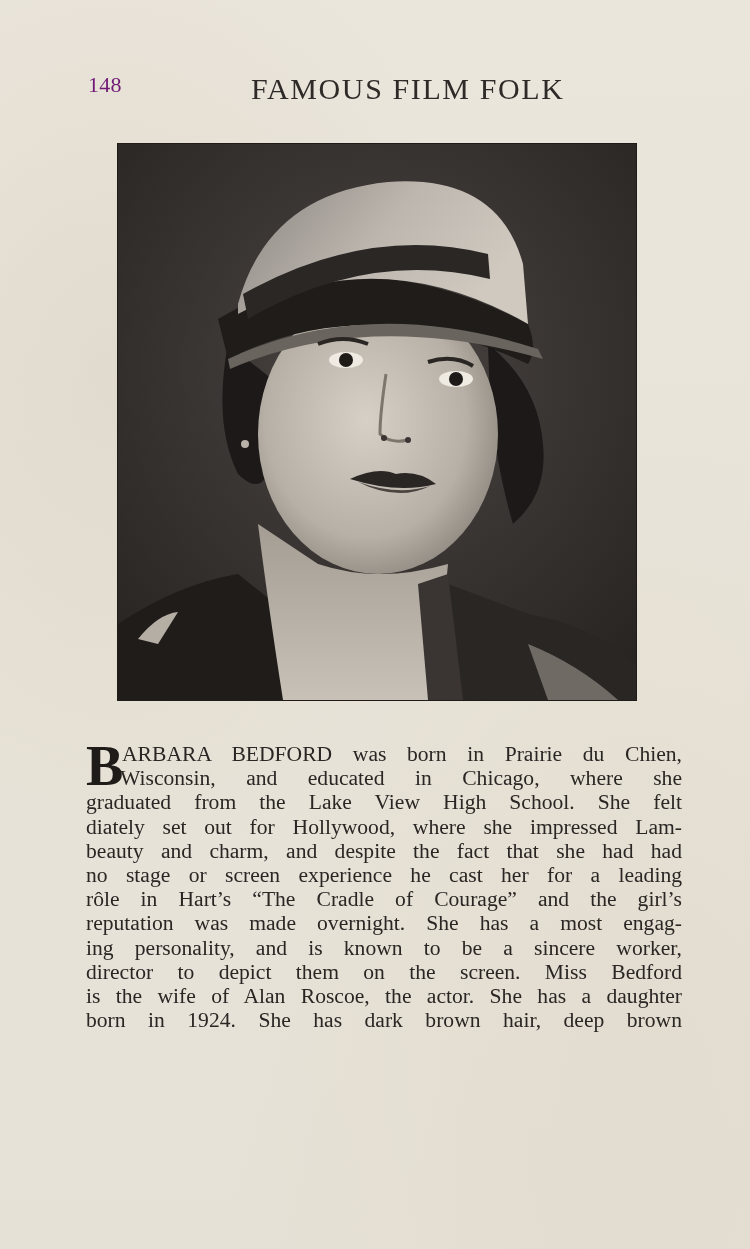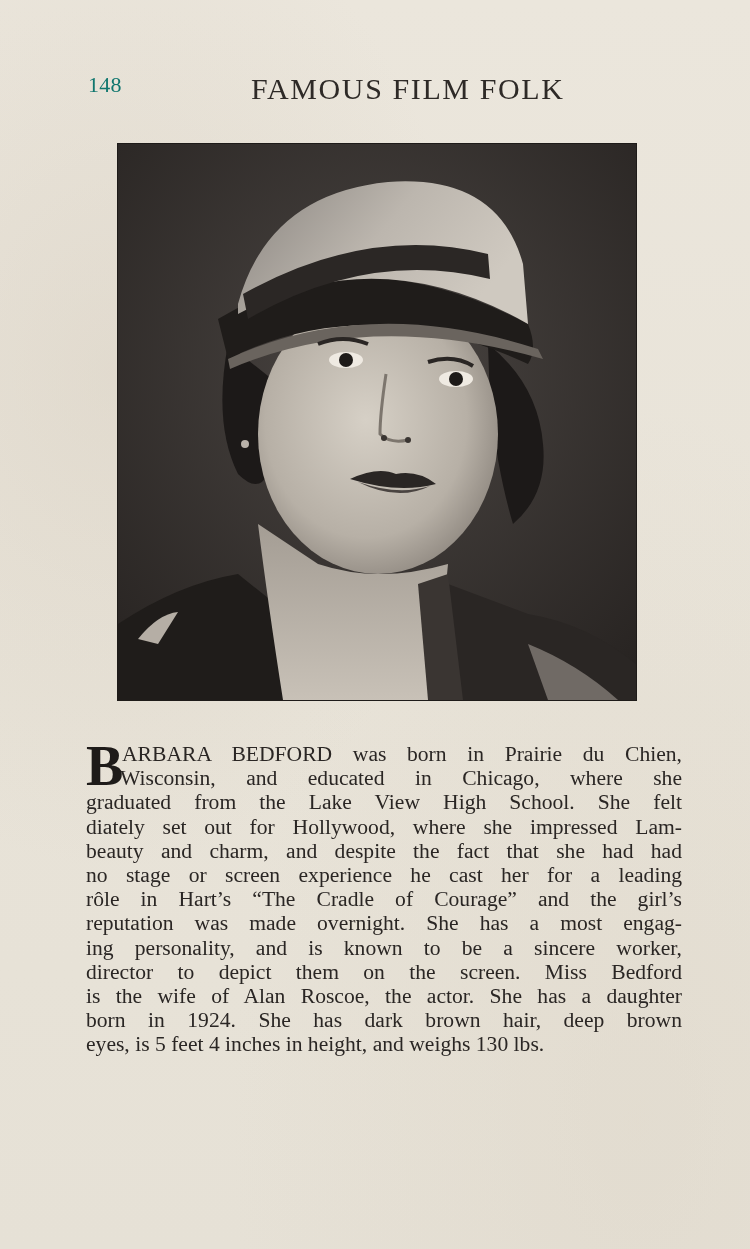--- a/index.html
+++ b/index.html
@@ -31,21 +31,21 @@
     left: 88px;
     width: 600px;
     height: 30px;
   }
   .page-number {
     position: absolute;
     left: 0;
     top: 0;
     font-size: 22px;
     letter-spacing: 0.2px;
-    color: #0f766e;
+    color: #701a75;
   }
   .running-title {
     position: absolute;
     left: 163px;
     top: 0;
     font-size: 30px;
     letter-spacing: 1.6px;
     color: #2e2a27;
   }
   .photo {
@@ -183,16 +183,15 @@
     <span class="line">graduated from the Lake View High School.  She felt</span>
     <span class="line">diately set out for Hollywood, where she impressed Lam-</span>
     <span class="line">beauty and charm, and despite the fact that she had had</span>
     <span class="line">no stage or screen experience he cast her for a leading</span>
     <span class="line">rôle in Hart’s “The Cradle of Courage” and the girl’s</span>
     <span class="line">reputation was made overnight.  She has a most engag-</span>
     <span class="line">ing personality, and is known to be a sincere worker,</span>
     <span class="line">director to depict them on the screen.  Miss Bedford</span>
     <span class="line">is the wife of Alan Roscoe, the actor.  She has a daughter</span>
     <span class="line">born in 1924.  She has dark brown hair, deep brown</span>
-    <span class="line last">eyes, is 5 feet 4 inches in height, and weighs 130 lbs.</span>
   </div>
 
 </div>
 
 </body></html>

